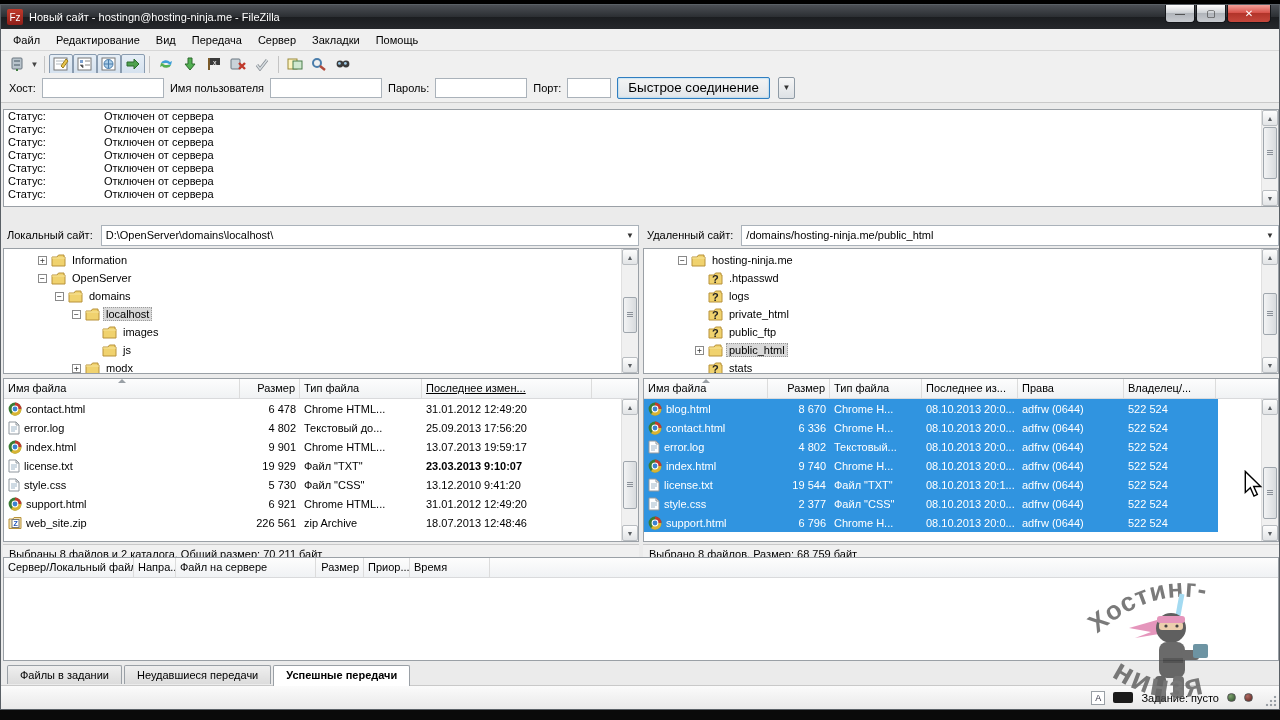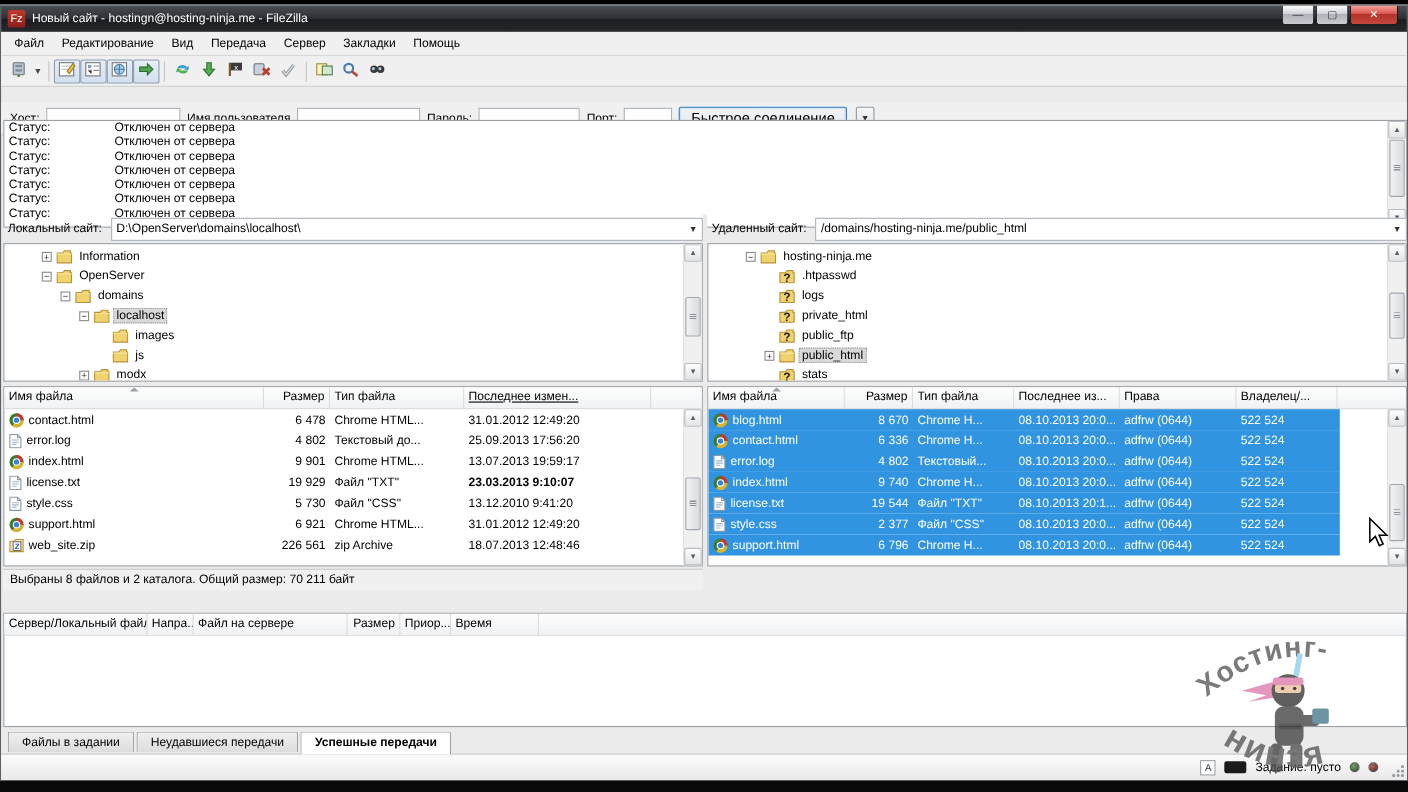--- a/index.html
+++ b/index.html
@@ -27,36 +27,36 @@
 
   
   #toolbar { position:absolute; top:46px; left:0; right:0; height:28px; background:#f0f0f0;
     border-bottom:1px solid #d0d0d0; display:flex; align-items:center; padding-left:4px; }
   .tb-btn { width:24px; height:22px; display:flex; align-items:center; justify-content:center; border:1px solid transparent; border-radius:2px; }
   .tb-btn.toggled { border:1px solid #8a9cb0; background:linear-gradient(#e6eef6,#d3e0ee); }
   .tb-sep { width:1px; height:18px; background:#c4c4c4; margin:0 4px; }
   .tb-dd { width:11px; height:22px; display:flex; align-items:center; justify-content:center; color:#444; font-size:8px; }
 
   
-  #quickbar { position:absolute; top:88px; left:0; right:0; height:30px; background:#f0f0f0;
+  #quickbar { position:absolute; top:68px; left:0; right:0; height:30px; background:#f0f0f0;
     border-bottom:1px solid #c9c9c9; display:flex; align-items:center; padding-left:8px; gap:6px; }
   .qc-label { white-space:nowrap; }
   .qc-input { height:20px; border:1px solid #aab2ba; background:#fff; }
   #qc-btn { height:22px; padding:0 10px; border:1px solid #2f7ec1; box-shadow:0 0 2px #6fc0f0 inset;
     background:linear-gradient(#f4f4f4,#e2e6ea); border-radius:2px; }
   #qc-dd { width:17px; height:22px; border:1px solid #8e9aa5; background:linear-gradient(#f6f6f6,#dde1e5); border-radius:2px;
     display:flex; align-items:center; justify-content:center; font-size:8px; color:#333; margin-left:2px; }
 
   
   #log { position:absolute; top:104px; left:2px; width:1276px; height:98px; background:#fff; border:1px solid #9aa0a6; }
   .log-row { display:flex; height:13px; line-height:13px; }
   .log-label { width:100px; padding-left:4px; }
 
   
-  #panes { position:absolute; top:190px; left:0; right:0; height:346px; }
+  #panes { position:absolute; top:217px; left:0; right:0; height:346px; }
   .pane { position:absolute; top:0; height:346px; }
   #pane-local  { left:2px;  width:636px; }
   #pane-remote { left:642px; width:636px; }
   #pane-divider { position:absolute; left:638px; top:0; width:4px; height:346px; background:#ebebeb; }
 
   .pathbar { height:26px; display:flex; align-items:center; gap:4px; padding:2px 0; }
   .path-label { white-space:nowrap; padding:3px 4px; }
   .combo { flex:1; height:21px; border:1px solid #aab2ba; background:#fff; display:flex; align-items:center; position:relative; padding-left:4px; }
   .combo-dd { position:absolute; right:0; top:0; width:16px; height:19px; display:flex; align-items:center; justify-content:center; font-size:8px; color:#333; }
 
@@ -759,20 +759,21 @@
             </div>
           </div>
         <div class="sb" style="top:20px">
           <div class="sb-btn sb-up">▲</div>
           <div class="sb-btn sb-down">▼</div>
           <div class="sb-thumb" style="top:68px; height:52px;">
               <div class="sb-grip"></div>
             </div>
         </div>
       </div>
+      <div class="sel-status">Выбрано 8 файлов. Размер: 68 759 байт</div>
     </div>
   </div>
 
   <div id="queue">
     <div id="queue-header">
         <div class="hcell" style="width: 130px;">Сервер/Локальный файл</div>
         <div class="hcell" style="width: 42px;">Напра...</div>
         <div class="hcell" style="width: 140px;">Файл на сервере</div>
         <div class="hcell" style="width: 48px; text-align: right;">Размер</div>
         <div class="hcell" style="width: 46px;">Приор...</div>

